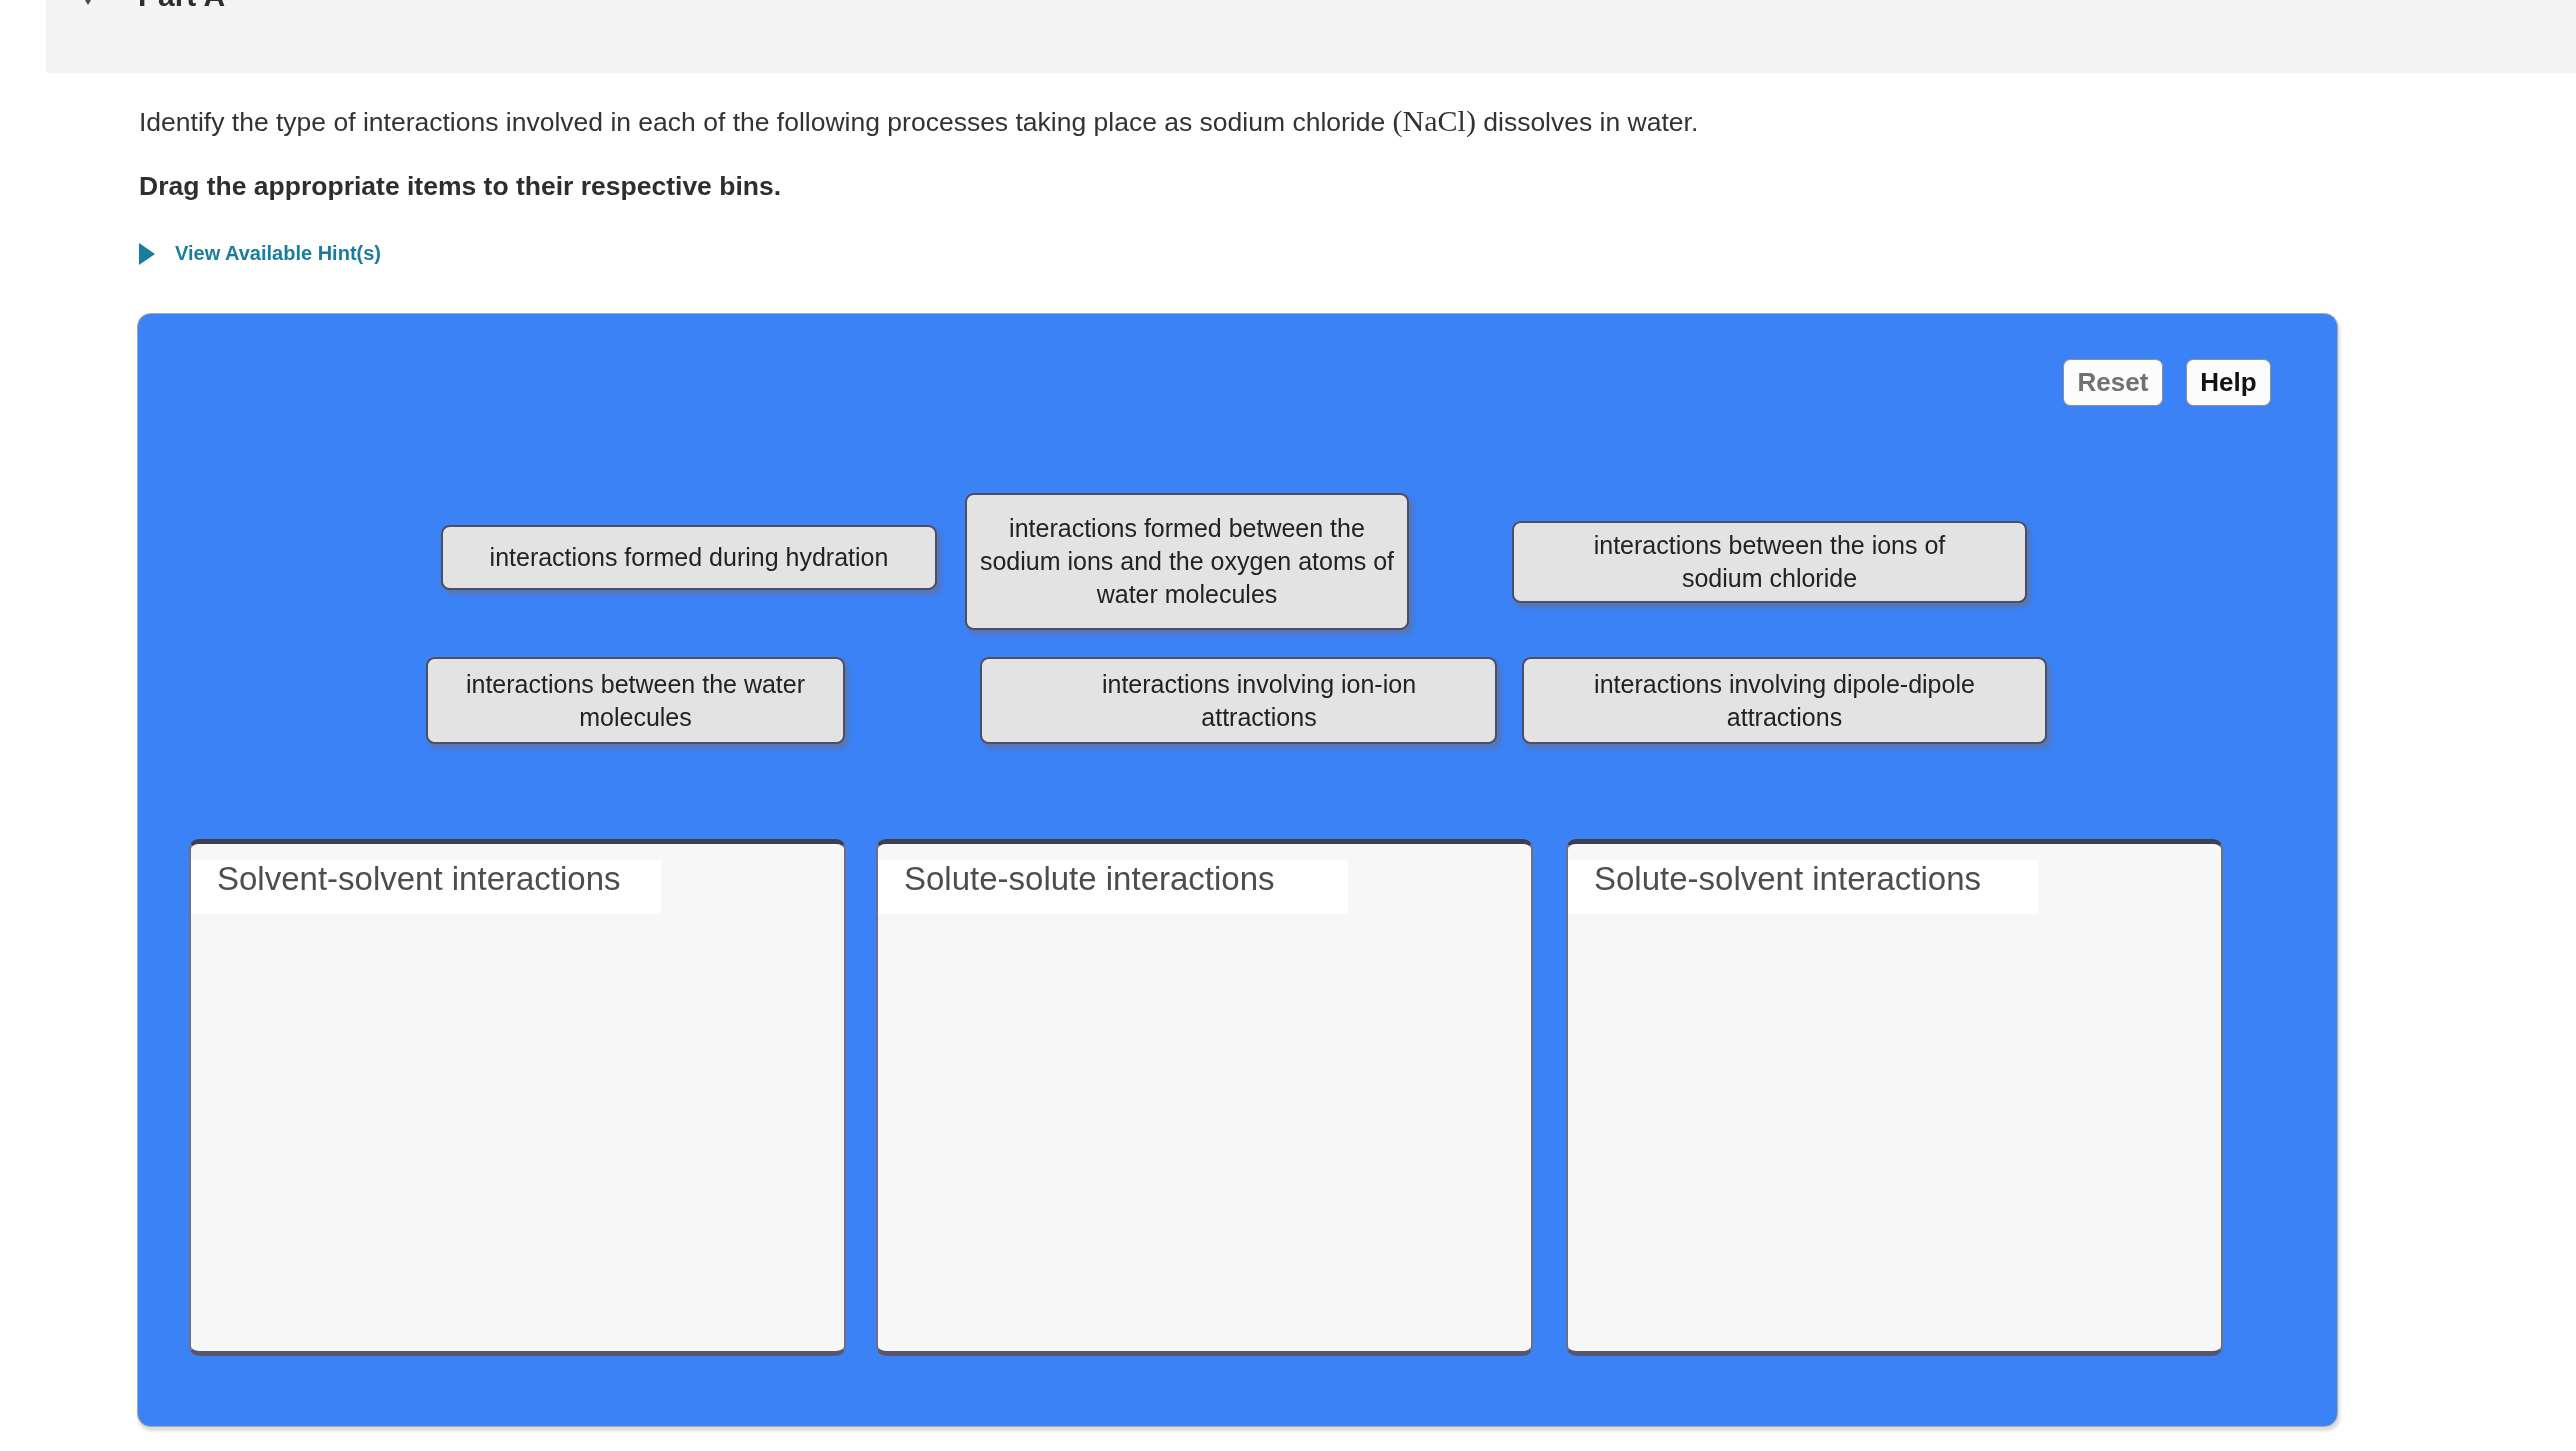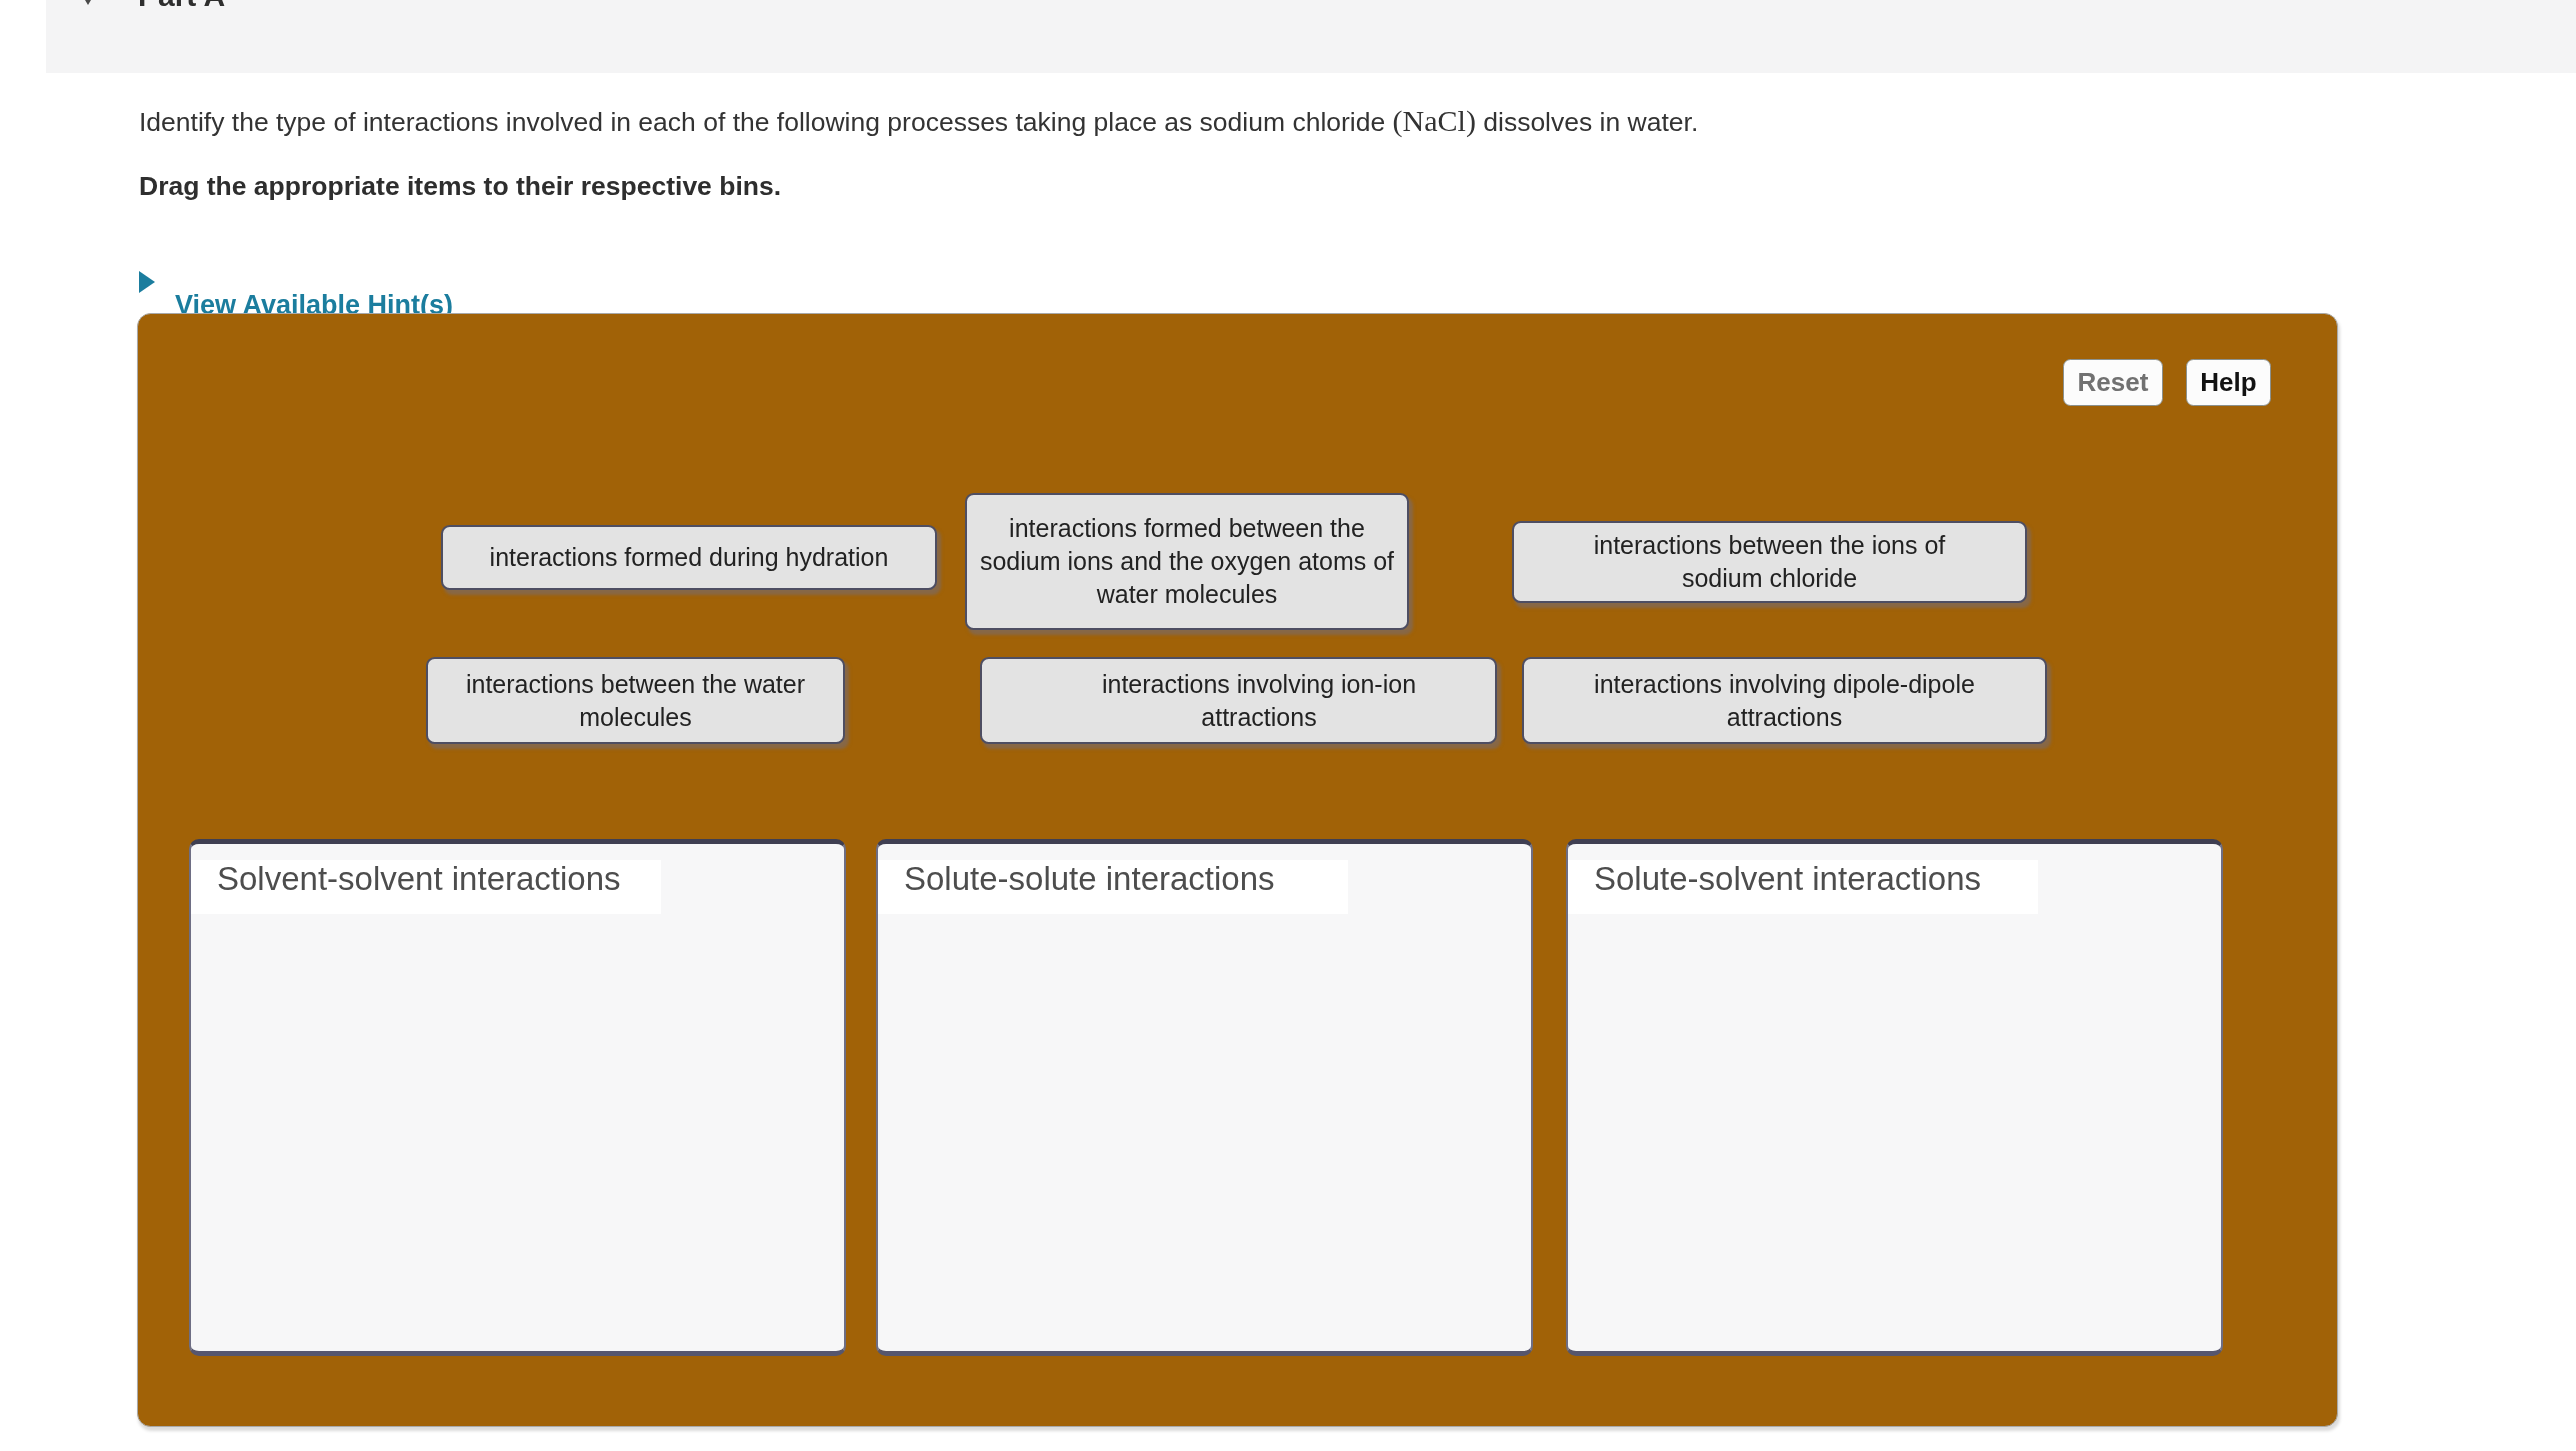--- a/index.html
+++ b/index.html
@@ -35,26 +35,26 @@
   }
   .hint-row{
     position:absolute;left:139px;top:242px;display:flex;align-items:center;cursor:pointer;
   }
   .hint-caret{
     width:0;height:0;margin-right:20px;
     border-top:11.7px solid transparent;border-bottom:11.7px solid transparent;
     border-left:16.6px solid #1b7d9e;
   }
   .hint-link{
-    font-size:27px;font-weight:bold;color:#1b7d9e;white-space:nowrap;margin-top:48px;
+    font-size:20px;font-weight:bold;color:#1b7d9e;white-space:nowrap;
   }
   
   .activity-box{
     position:absolute;left:137px;top:313px;width:2201px;height:1114px;
-    background:#a16207;border:1.8px solid #a9a9a9;border-radius:13.6px;
+    background:#3b82f6;border:1.8px solid #a9a9a9;border-radius:13.6px;
     box-shadow:1.2px 3.1px 3.1px rgba(0,0,0,0.14);
     box-sizing:border-box;
   }
   .btn{
     position:absolute;top:45px;height:47px;
     background:#fcfcfc;border:1.8px solid #8b918e;border-radius:7.4px;
     box-sizing:border-box;display:flex;align-items:center;justify-content:center;
     font-size:26px;font-weight:bold;cursor:pointer;
   }
   .btn-reset{right:174px;width:100px;color:#717171;}

